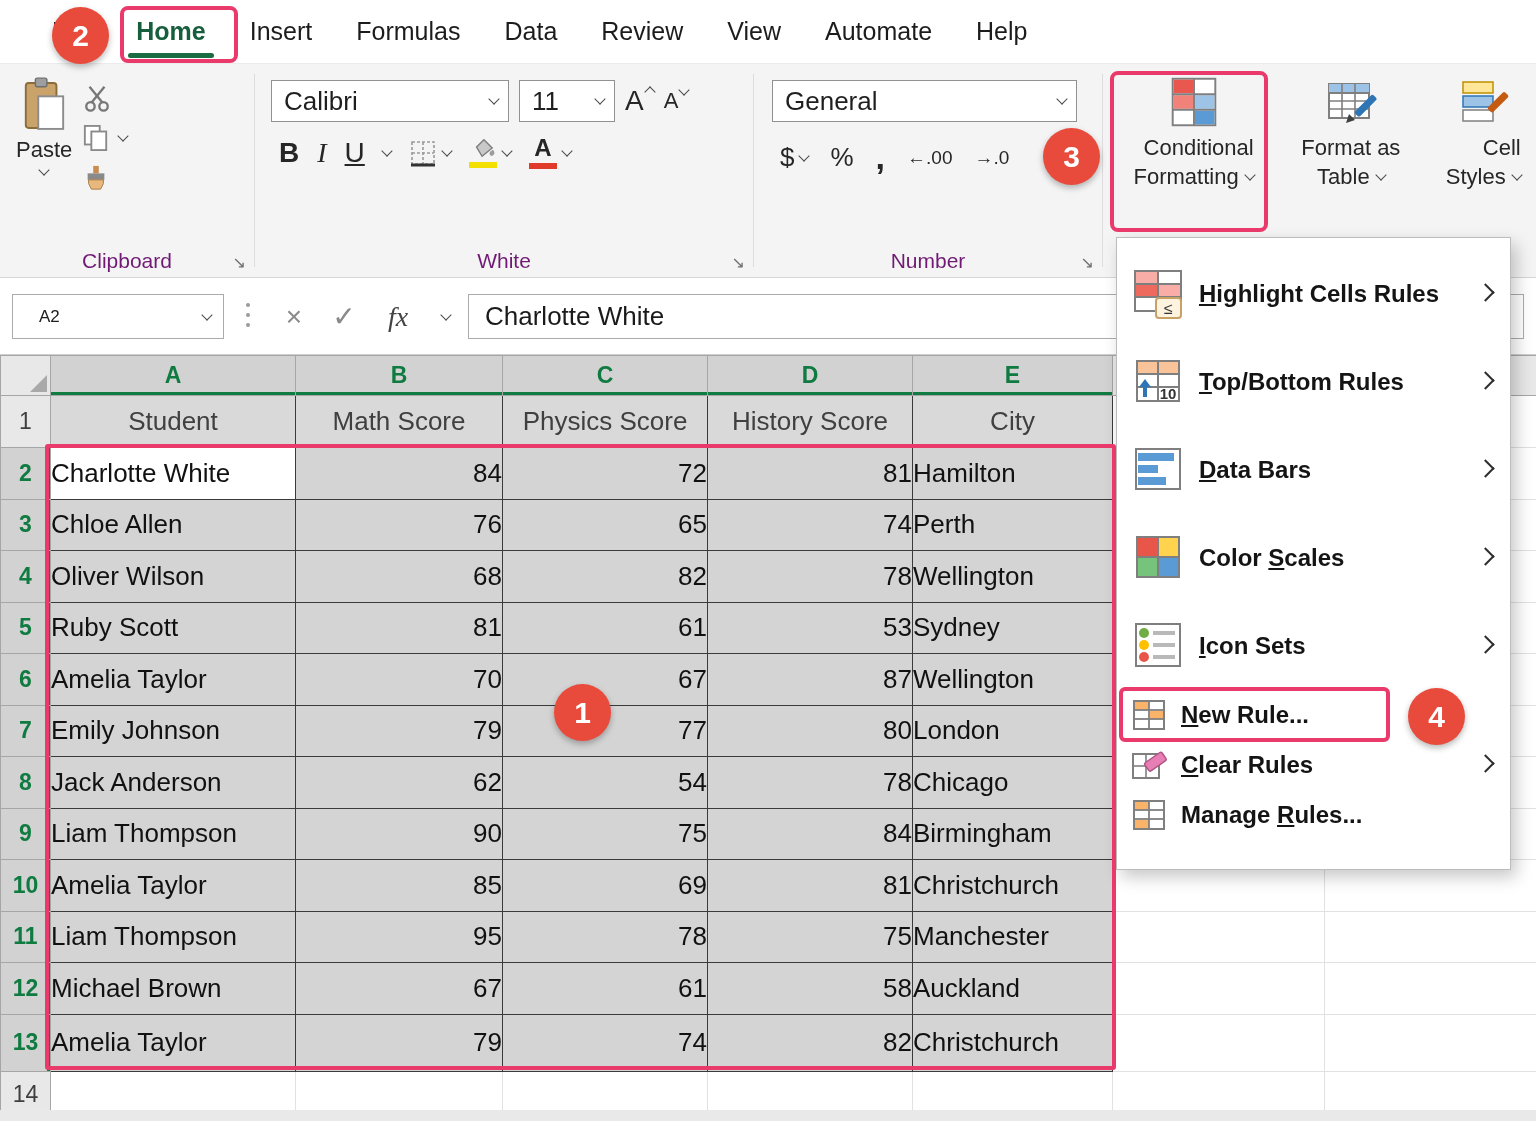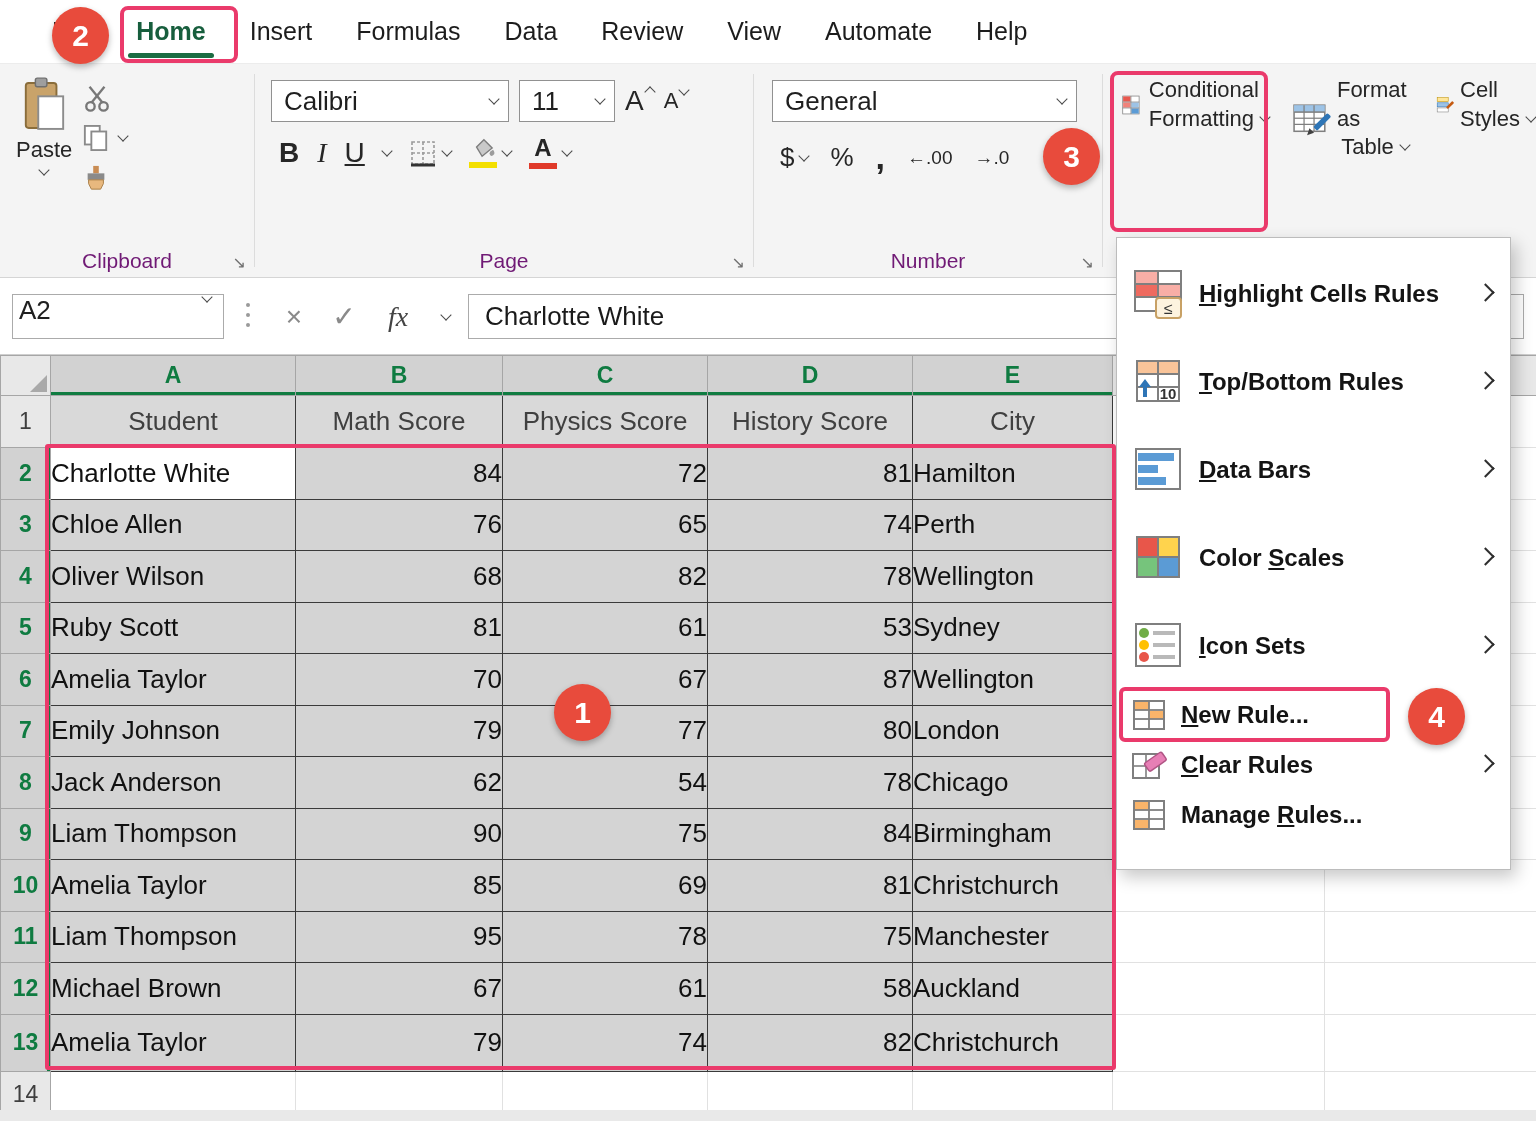--- a/index.html
+++ b/index.html
@@ -49,29 +49,29 @@
   .bar { width:28px; height:6px; }
   .bar.yellow { background:#f3df00; }
   .bar.red { background:#e03a2a; }
   .Aletter { font-size:24px; font-weight:700; line-height:1; color:#262626; }
 
   .num-r1 { padding:16px 16px 0 18px; }
   .num-r2 { display:flex; align-items:center; gap:22px; padding:16px 0 0 26px; font-size:26px; color:#262626; }
   .decbtn { font-size:19px; color:#262626; white-space:nowrap; }
 
   .styles-body { display:flex; align-items:flex-start; padding:12px 0 0 16px; gap:22px; }
-  .style-btn { display:flex; align-items:center; font-size:22px; color:#262626;
-               line-height:1.3; text-align:left; gap:6px; }
+  .style-btn { display:flex; flex-direction:column; align-items:center; font-size:22px; color:#262626;
+               line-height:1.3; text-align:right; gap:6px; }
   .sb-line2 { display:flex; align-items:center; gap:7px; justify-content:center; }
 
   
   .fbar { position:absolute; top:279px; left:0; width:1536px; height:76px; background:#fff;
           border-bottom:1px solid #cfcfcf; z-index:4; }
   .namebox { position:absolute; left:12px; top:15px; width:212px; height:45px; border:1px solid #ababab;
-             background:#fff; font-size:26px; color:#202020; display:flex; align-items:flex-start; padding:0 12px 0 6px; }
+             background:#fff; font-size:17px; color:#202020; display:flex; align-items:center; padding:0 12px 0 26px; }
   .namebox .cv { margin-left:auto; }
   .vdots { position:absolute; left:246px; top:24px; display:flex; flex-direction:column; gap:6px; }
   .vdots i { width:4px; height:4px; border-radius:50%; background:#9a9a9a; }
   .fb-btn { position:absolute; top:15px; height:45px; display:flex; align-items:center; justify-content:center;
             font-size:28px; color:#8a8a8a; width:44px; }
   .fx { font-family:"Liberation Serif", serif; font-style:italic; color:#444; font-size:28px; }
   .finput { position:absolute; left:468px; top:15px; right:12px; height:45px; border:1px solid #ababab;
             background:#fff; font-size:26px; color:#1a1a1a; display:flex; align-items:center; padding-left:16px; }
 
   
@@ -221,21 +221,21 @@
           <span class="cv s"></span>
         </span>
         <span style="display:flex;align-items:center;gap:6px;">
           <span class="icon-stack">
             <span class="Aletter">A</span>
             <span class="bar red"></span>
           </span>
           <span class="cv s"></span>
         </span>
       </div>
-      <div class="rfoot">Page</div>
+      <div class="rfoot">White</div>
       <span class="launcher">↘</span>
     </div>
 
     <div class="gsep"></div>
 
     <div class="rgroup" style="width:348px">
       <div class="num-r1">
         <div class="combo general">
           <span>General</span>
           <span class="cv s"></span>

